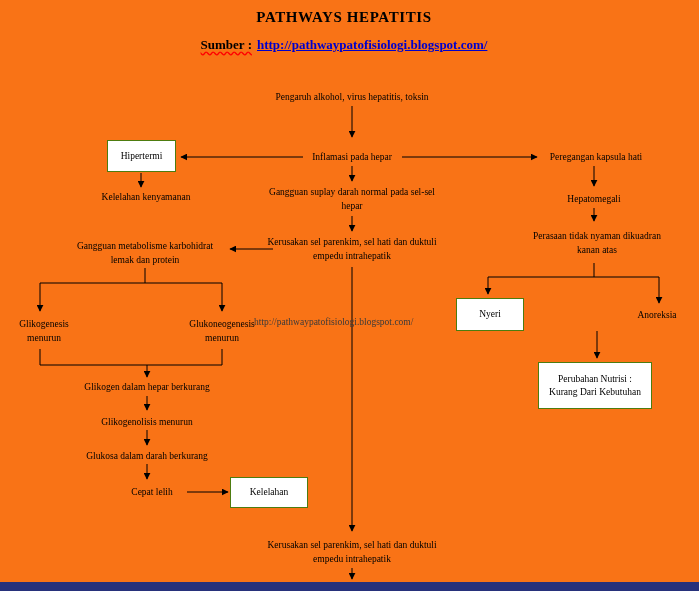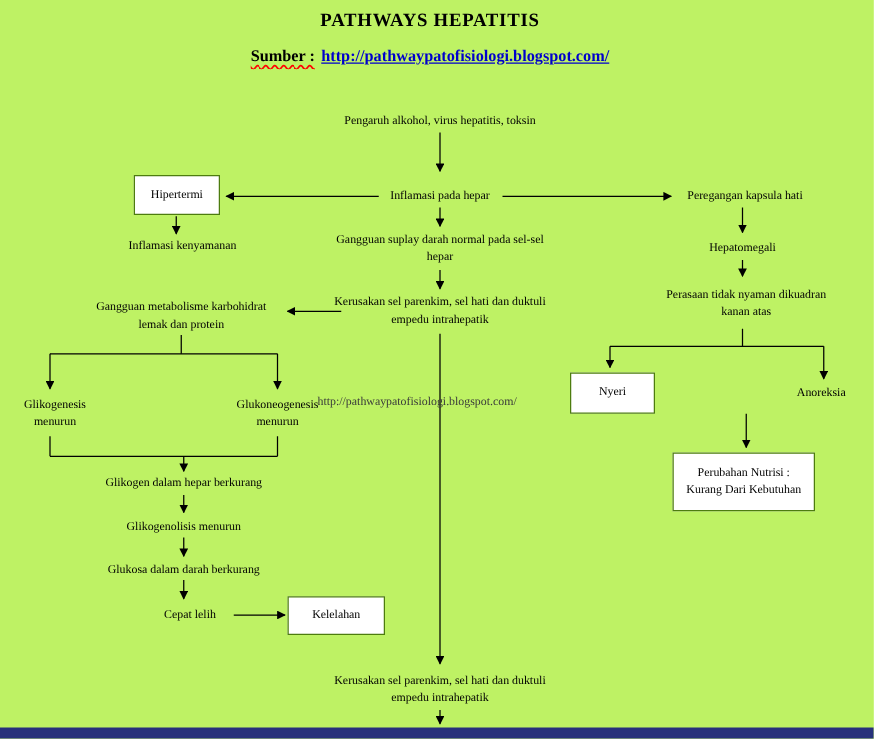--- a/index.html
+++ b/index.html
@@ -1,17 +1,17 @@
 <!DOCTYPE html>
 <html><head>
 <meta charset="utf-8">
 <style>
   html,body{margin:0;padding:0;}
   body{font-family:"Liberation Serif",serif;background:#ffffff;}
-  #stage{position:relative;width:699px;height:591px;background:#bef264;overflow:hidden;}
+  #stage{position:relative;width:699px;height:591px;background:#f97316;overflow:hidden;}
 
   .title{position:absolute;left:0;top:9px;width:688px;text-align:center;
          font-weight:bold;font-size:15px;letter-spacing:.6px;color:#000;}
   .subtitle{position:absolute;left:0;top:37px;width:688px;text-align:center;
             font-weight:bold;font-size:13px;color:#000;}
   .src-label{color:#000;text-decoration-line:underline;text-decoration-style:wavy;
              text-decoration-color:#ff0000;text-underline-offset:2px;}
   .src-link{color:#0000cc;text-decoration:underline;cursor:pointer;margin-left:5px;}
 
   .node{position:absolute;transform:translateX(-50%);text-align:center;
@@ -70,21 +70,21 @@
     <line x1="597" y1="331" x2="597" y2="358" marker-end="url(#ah)"></line>
   </svg>
 
   <div class="title">PATHWAYS HEPATITIS</div>
   <div class="subtitle">
     <span class="src-label">Sumber :</span><span class="src-link">http://pathwaypatofisiologi.blogspot.com/</span>
   </div>
 
   <div class="node nowrap" style="left:352px;top:90px;">Pengaruh alkohol, virus hepatitis, toksin</div>
   <div class="node nowrap" style="left:352px;top:150px;">Inflamasi pada hepar</div>
-  <div class="node nowrap" style="left:146px;top:190px;">Inflamasi kenyamanan</div>
+  <div class="node nowrap" style="left:146px;top:190px;">Kelelahan kenyamanan</div>
   <div class="node nowrap" style="left:596px;top:150px;">Peregangan kapsula hati</div>
   <div class="node" style="left:352px;top:185px;width:172px;">Gangguan suplay darah normal pada sel-sel hepar</div>
   <div class="node" style="left:352px;top:235px;width:178px;">Kerusakan sel parenkim, sel hati dan duktuli empedu intrahepatik</div>
   <div class="node" style="left:145px;top:239px;width:152px;">Gangguan metabolisme karbohidrat lemak dan protein</div>
   <div class="node" style="left:44px;top:317px;width:66px;">Glikogenesis menurun</div>
   <div class="node nowrap" style="left:147px;top:380px;">Glikogen dalam hepar berkurang</div>
   <div class="node" style="left:222px;top:317px;width:84px;">Glukoneogenesis menurun</div>
   <div class="node nowrap" style="left:147px;top:415px;">Glikogenolisis menurun</div>
   <div class="node nowrap" style="left:147px;top:449px;">Glukosa dalam darah berkurang</div>
   <div class="node nowrap" style="left:152px;top:485px;">Cepat lelih</div>

